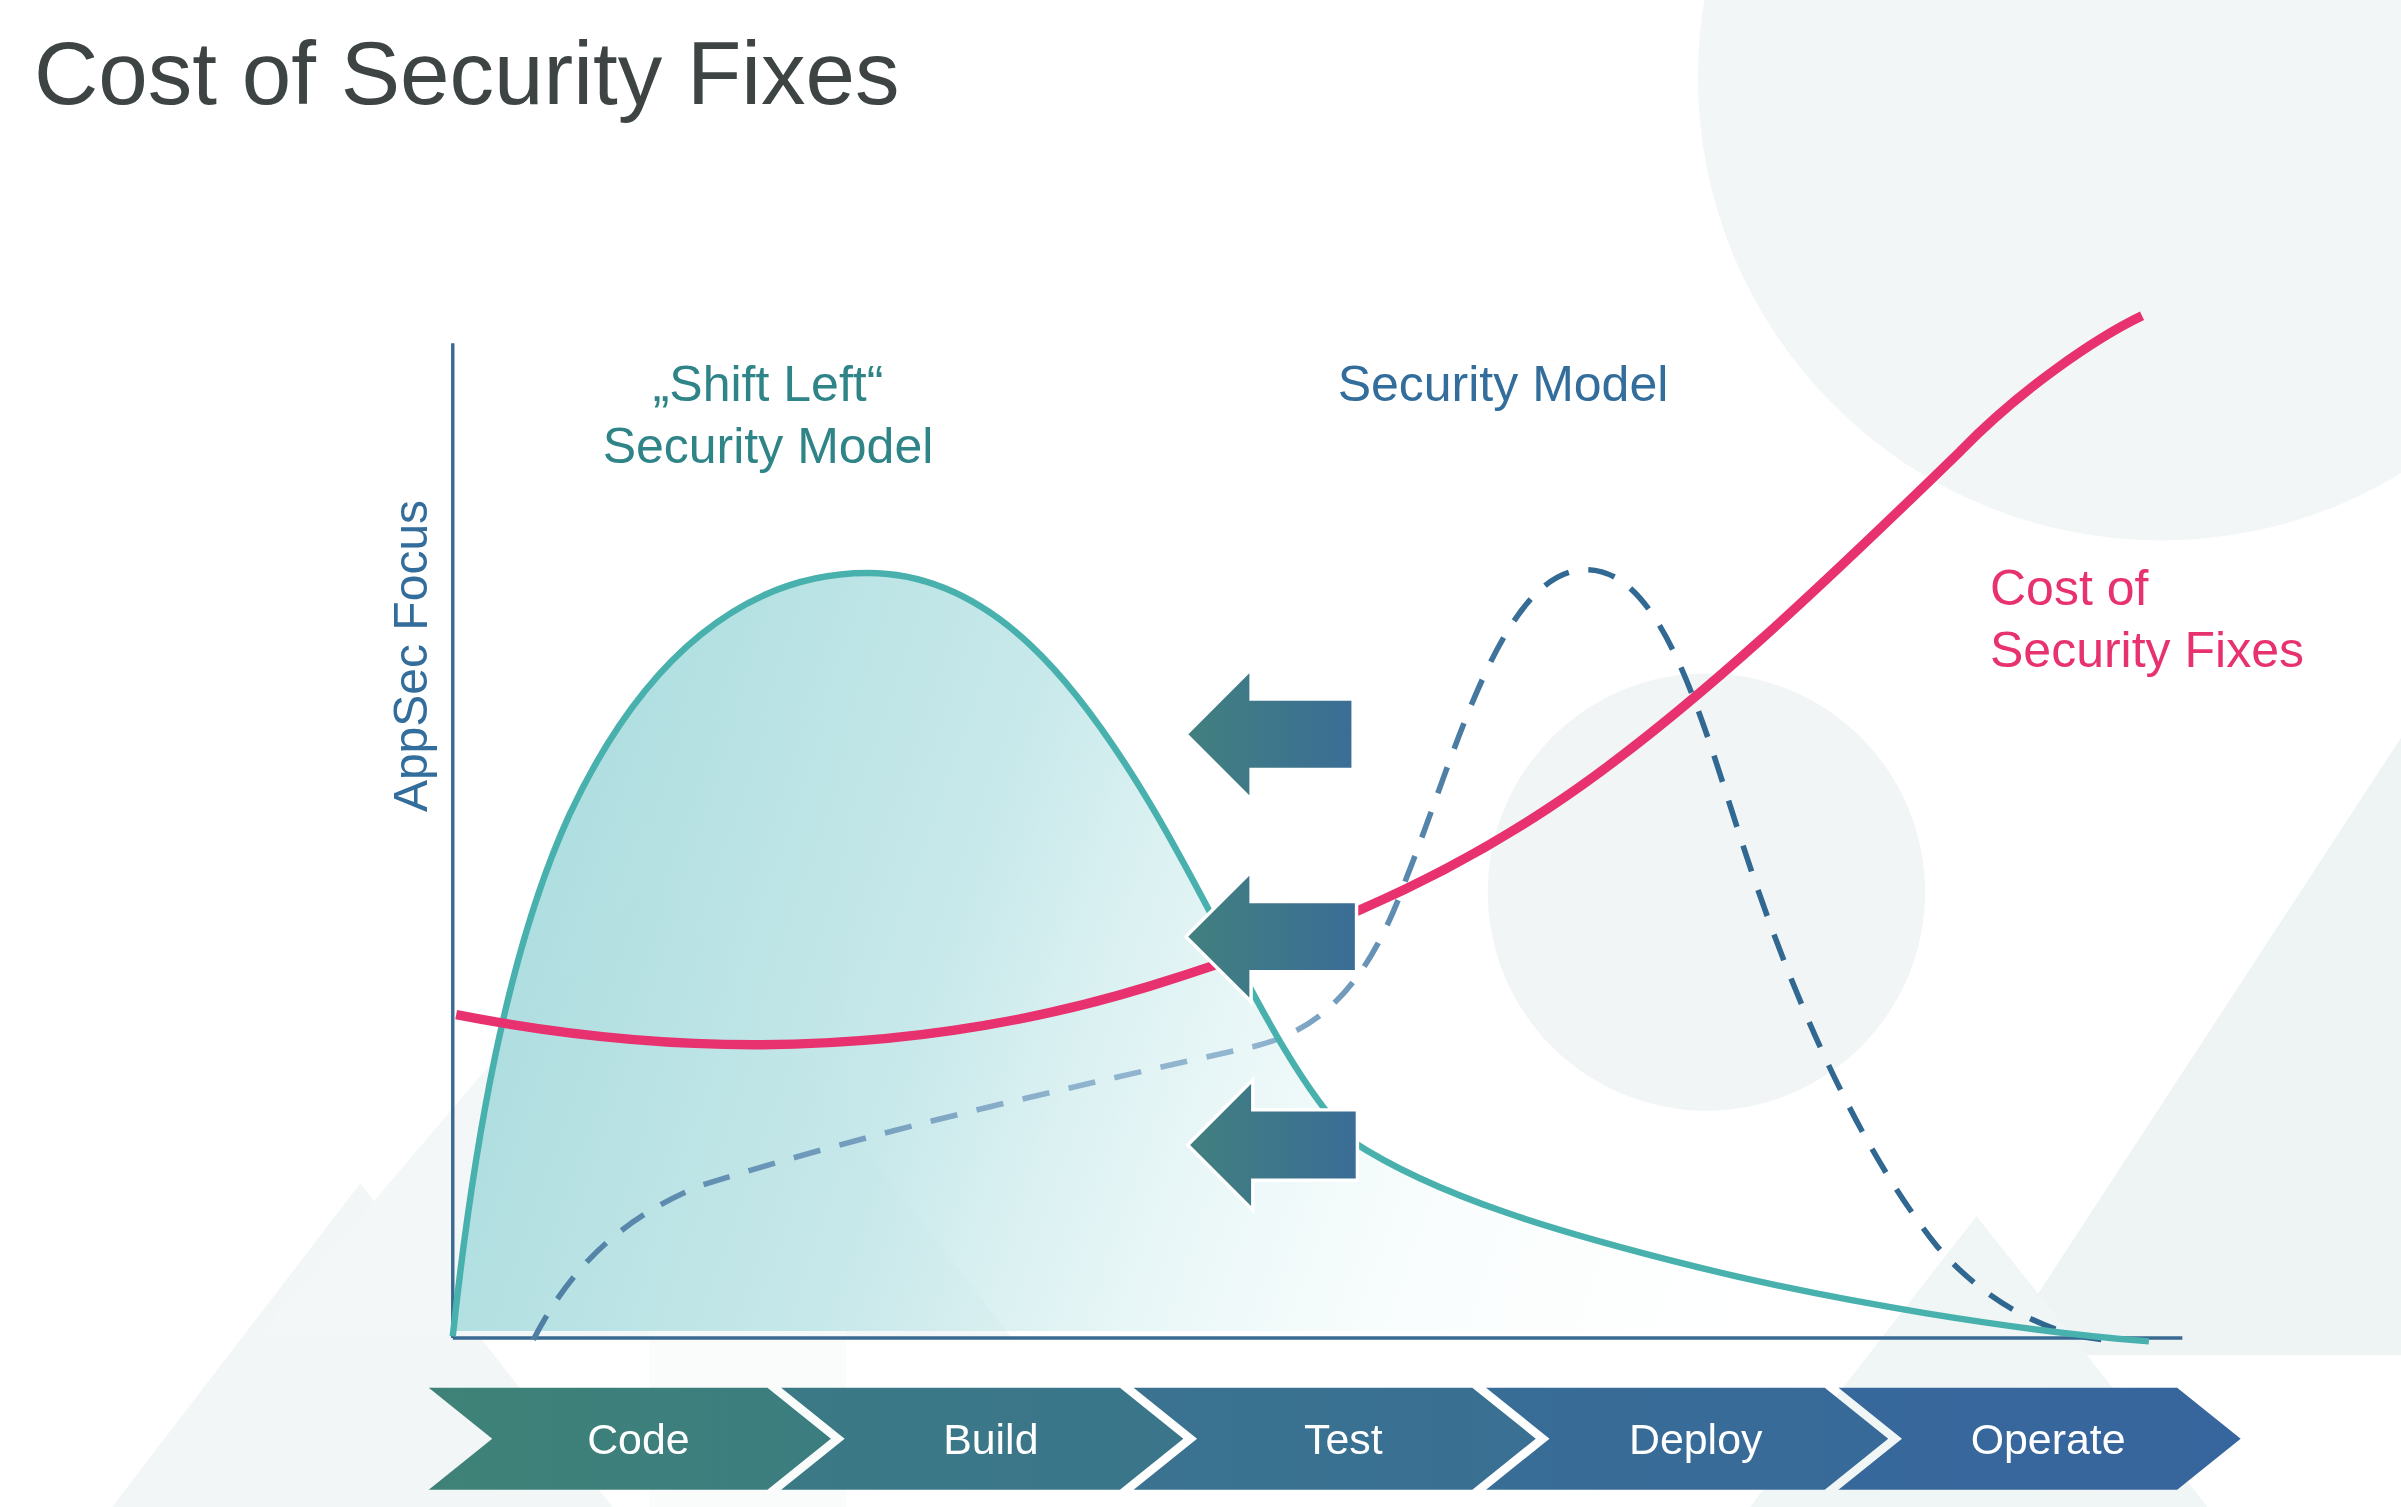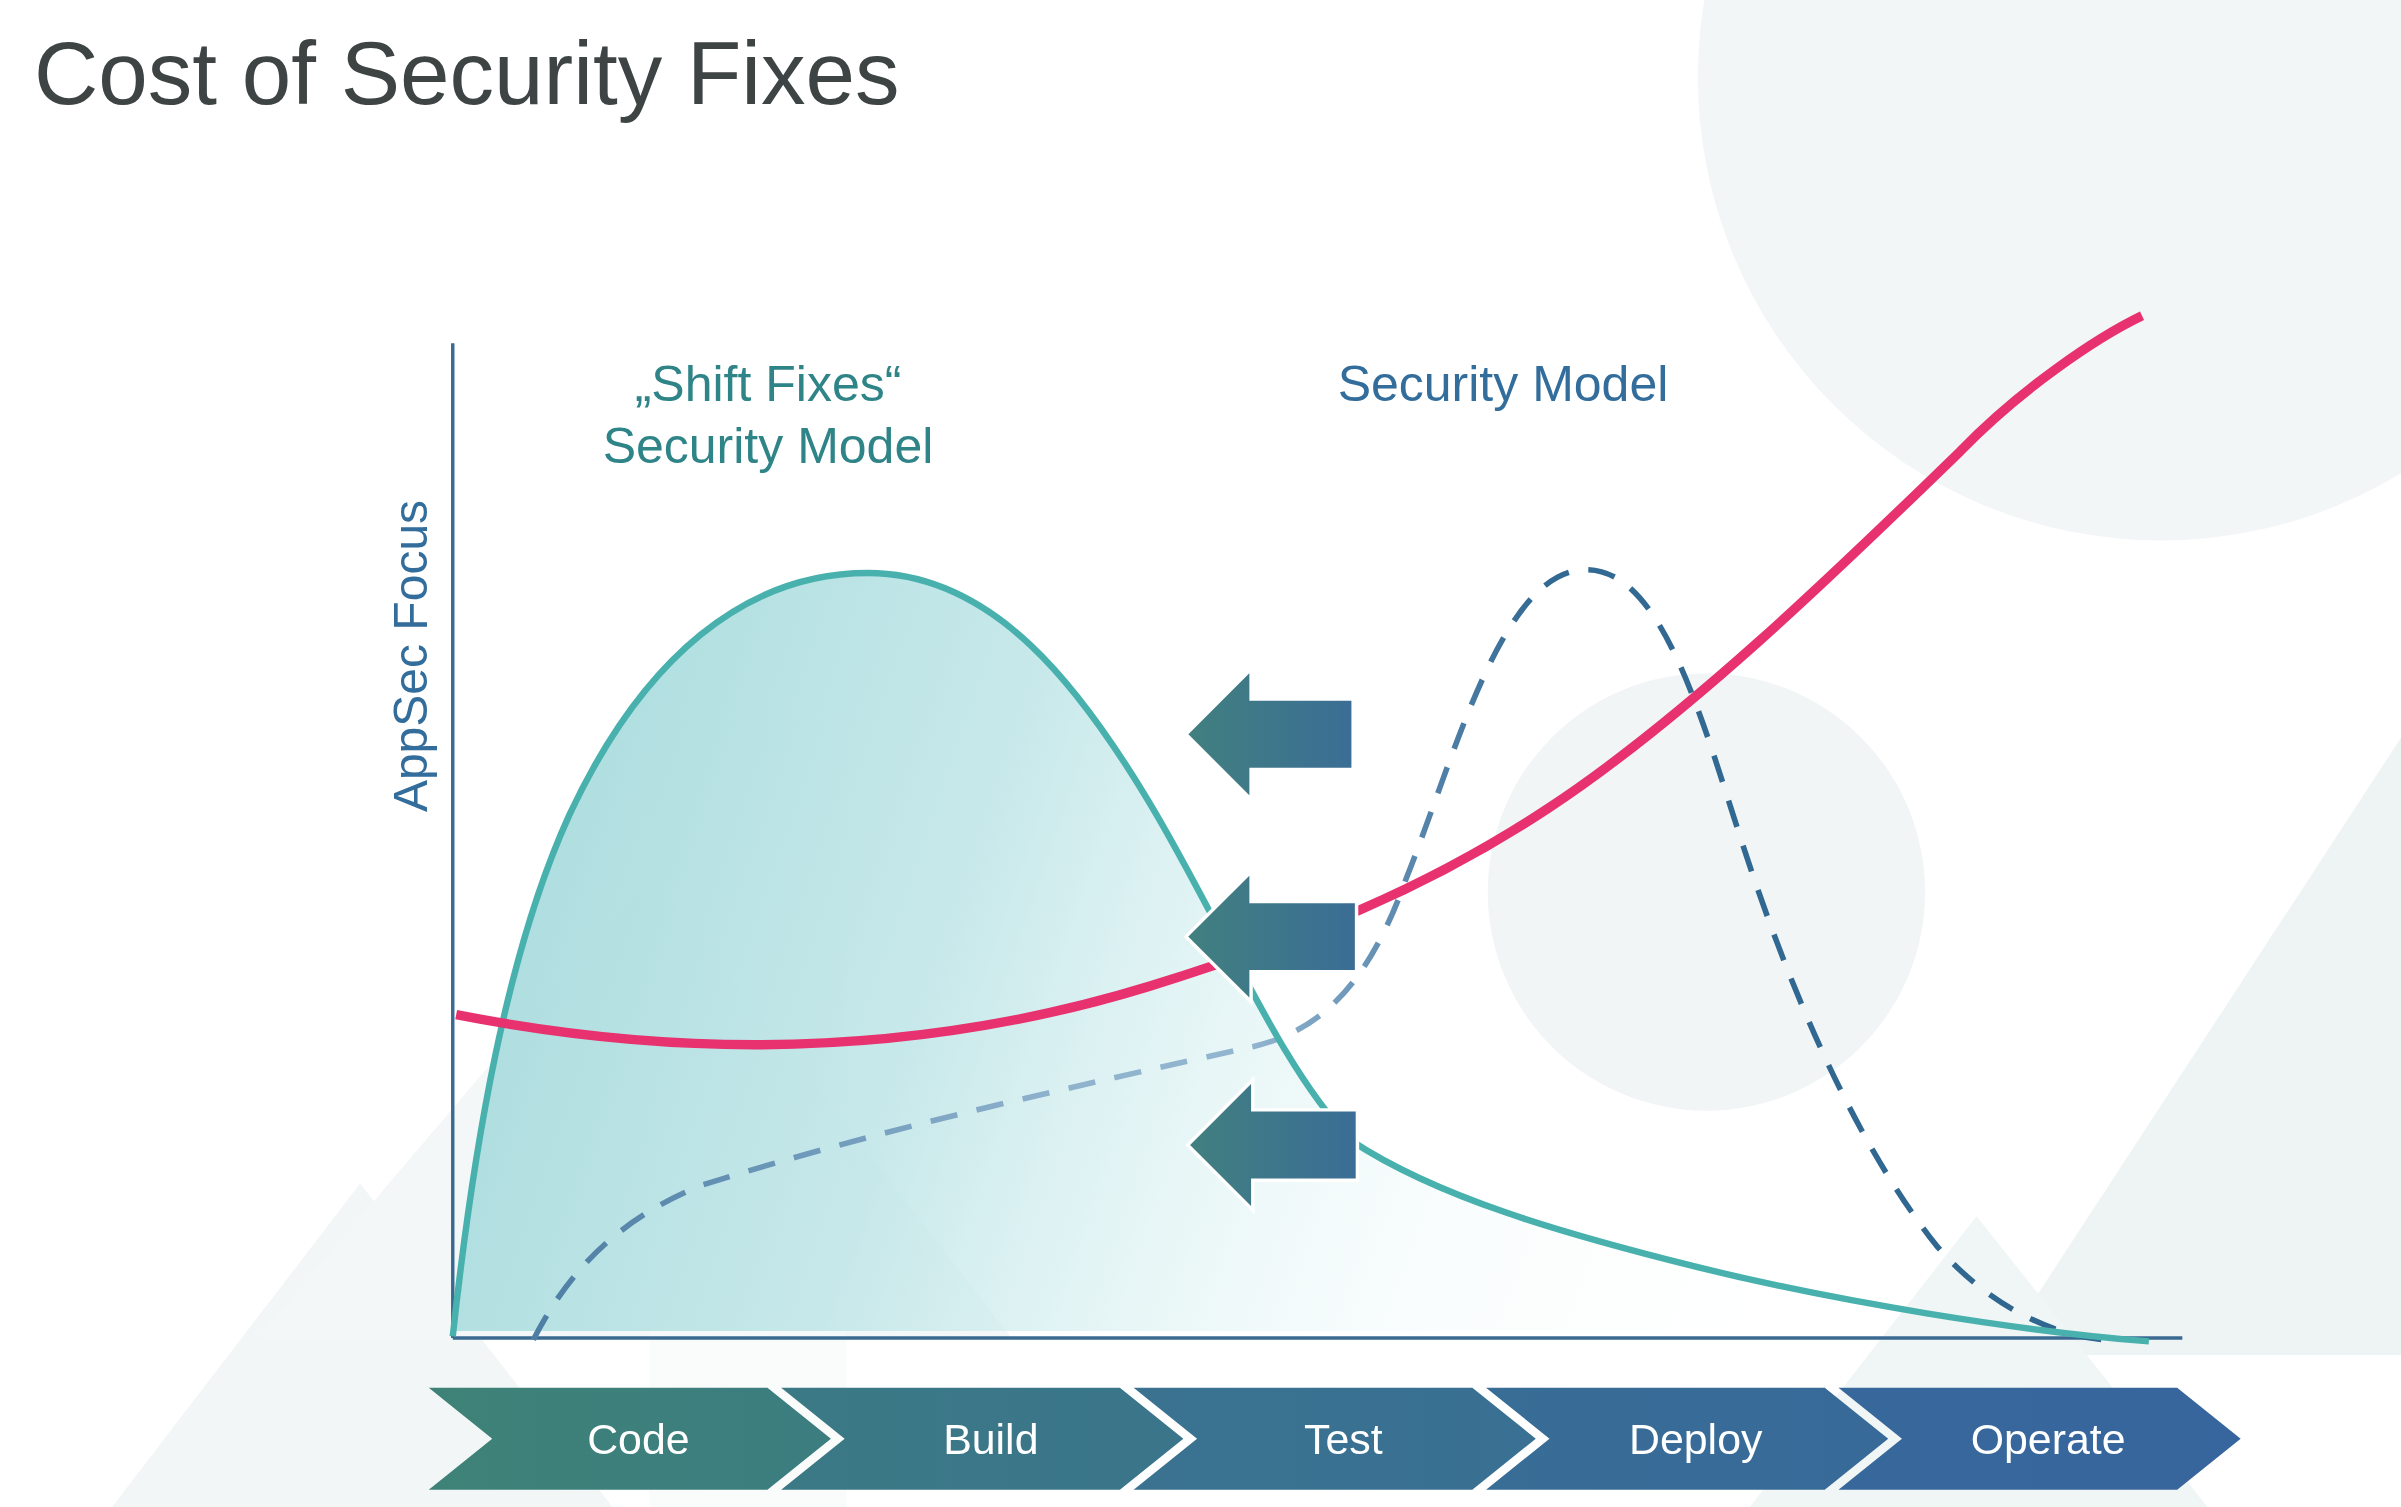--- a/index.html
+++ b/index.html
@@ -103,24 +103,28 @@
         <polygon points="1733,1618 2128,1618 2202,1677.5 2128,1737 1733,1737 1807,1677.5" fill="url(#stage-grad-3)"></polygon>
         <text x="1977.5" y="1695.5" text-anchor="middle" class="chev-text">Deploy</text>
         <polygon points="2144,1618 2539,1618 2613,1677.5 2539,1737 2144,1737 2218,1677.5" fill="url(#stage-grad-4)"></polygon>
         <text x="2388.5" y="1695.5" text-anchor="middle" class="chev-text">Operate</text>
       </g>
   </svg>
 
   <div class="overlay-label" id="page-title">Cost of Security Fixes</div>
 
   <div class="overlay-label" id="shift-left-label">
-    <div>„Shift Fixes“</div>
+    <div>„Shift Left“</div>
     <div>Security Model</div>
   </div>
 
   <div class="overlay-label" id="traditional-label">
     <div>Security Model</div>
   </div>
 
+  <div class="overlay-label" id="cost-label">
+    <div>Cost of</div>
+    <div>Security Fixes</div>
+  </div>
 
   <div class="overlay-label" id="y-axis-label">AppSec Focus</div>
 </div>
 
 
 </body></html>

